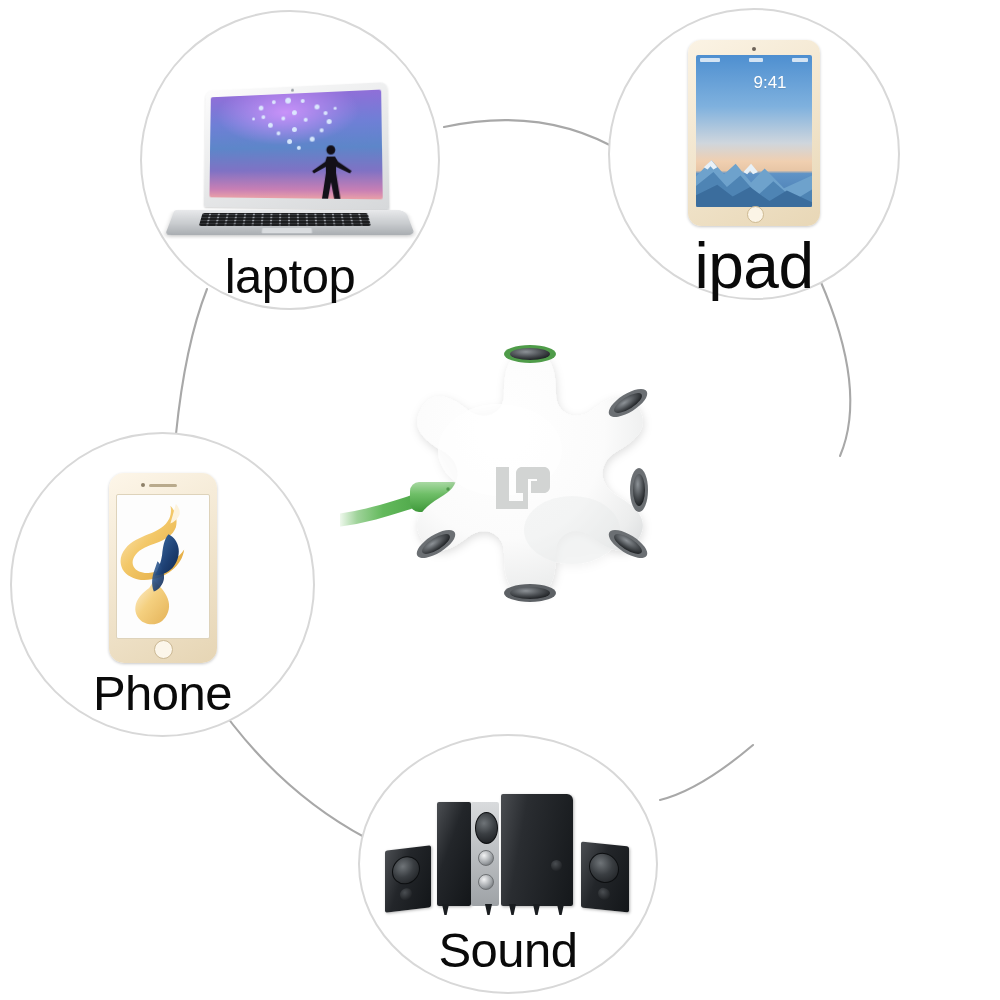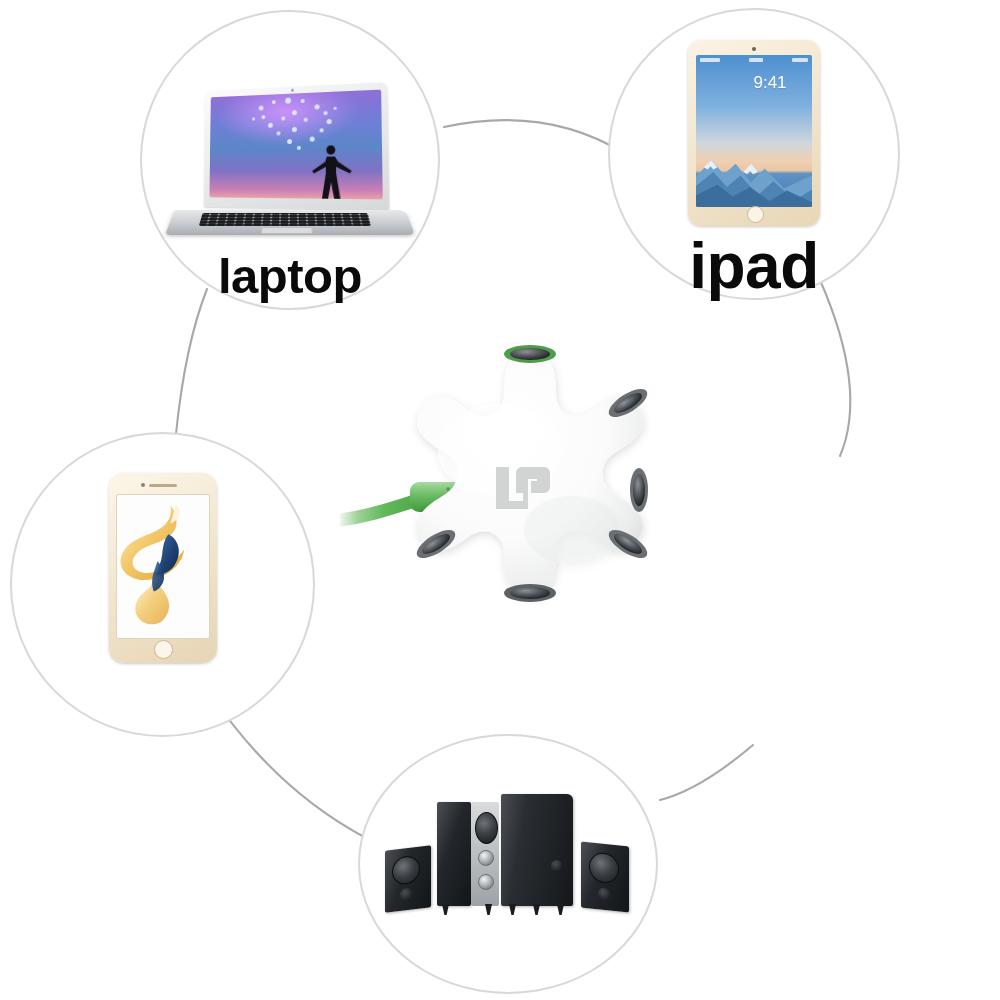--- a/index.html
+++ b/index.html
@@ -38,21 +38,21 @@
   }
   .node-art {
     position: relative;
     width: 100%;
     display: flex;
     align-items: flex-end;
     justify-content: center;
   }
   .node-label {
     color: #0a0a0a;
-    font-weight: 700;
+    font-weight: 400;
     letter-spacing: -0.5px;
     line-height: 1;
     white-space: nowrap;
   }
 
   
   #node-laptop { left: 140px; top: 10px;  width: 300px; height: 300px; }
   #node-ipad   { left: 608px; top: 8px;   width: 292px; height: 292px; }
   #node-pc     { left: 678px; top: 452px; width: 300px; height: 300px; }
   #node-sound  { left: 358px; top: 734px; width: 300px; height: 260px; }
@@ -402,20 +402,21 @@
 
         <div class="sp" style="left:196px;">
           <div class="sp-box" style="width:48px;height:66px;transform:skewY(6deg);">
             <div class="sp-cone" style="left:8px;top:9px;width:28px;height:28px;"></div>
             <div class="sp-port" style="left:17px;top:44px;width:12px;height:12px;"></div>
           </div>
         </div>
 
       </div>
     </div>
+    <div class="node-label">Sound</div>
   </div>
 
   <div class="node" id="node-phone">
     <div class="node-art">
       <div class="iphone">
         <div class="ip-cam"></div>
         <div class="ip-speaker"></div>
         <div class="ip-screen">
           <svg class="ip-fish" viewBox="0 0 100 160" preserveAspectRatio="none">
             <defs>
@@ -436,20 +437,21 @@
             <path fill="url(#goldA)" opacity=".85" d="M40 96c7 6 14 14 16 23 2 8-1 17-7 22-5 4-13 5-19 2-7-3-11-11-10-18
                  1-9 8-16 15-21l5-8z"></path>
             <path fill="url(#blueA)" d="M56 44c6 3 10 9 11 16 1 8-2 16-7 22-5 5-12 8-19 8 4-7 7-15 8-23 1-9 2-17 7-23z"></path>
             <path fill="url(#blueA)" opacity=".9" d="M44 74c5 5 8 13 7 20-1 6-5 12-11 14-3-8-2-17 1-25l3-9z"></path>
             <path fill="#fdf3dd" d="M64 10c3 3 5 8 4 12-2 5-6 8-10 10 2-7 4-15 6-22z"></path>
           </svg>
         </div>
         <div class="ip-home"></div>
       </div>
     </div>
+    <div class="node-label">Phone</div>
   </div>
 
   <div id="hub">
     <svg id="hub-svg" viewBox="0 0 380 320">
       <defs>
         <radialGradient id="bodyShade" cx="38%" cy="32%" r="78%">
           <stop offset="0%" stop-color="#ffffff"></stop>
           <stop offset="58%" stop-color="#fbfbfb"></stop>
           <stop offset="86%" stop-color="#eceded"></stop>
           <stop offset="100%" stop-color="#dcdedf"></stop>

